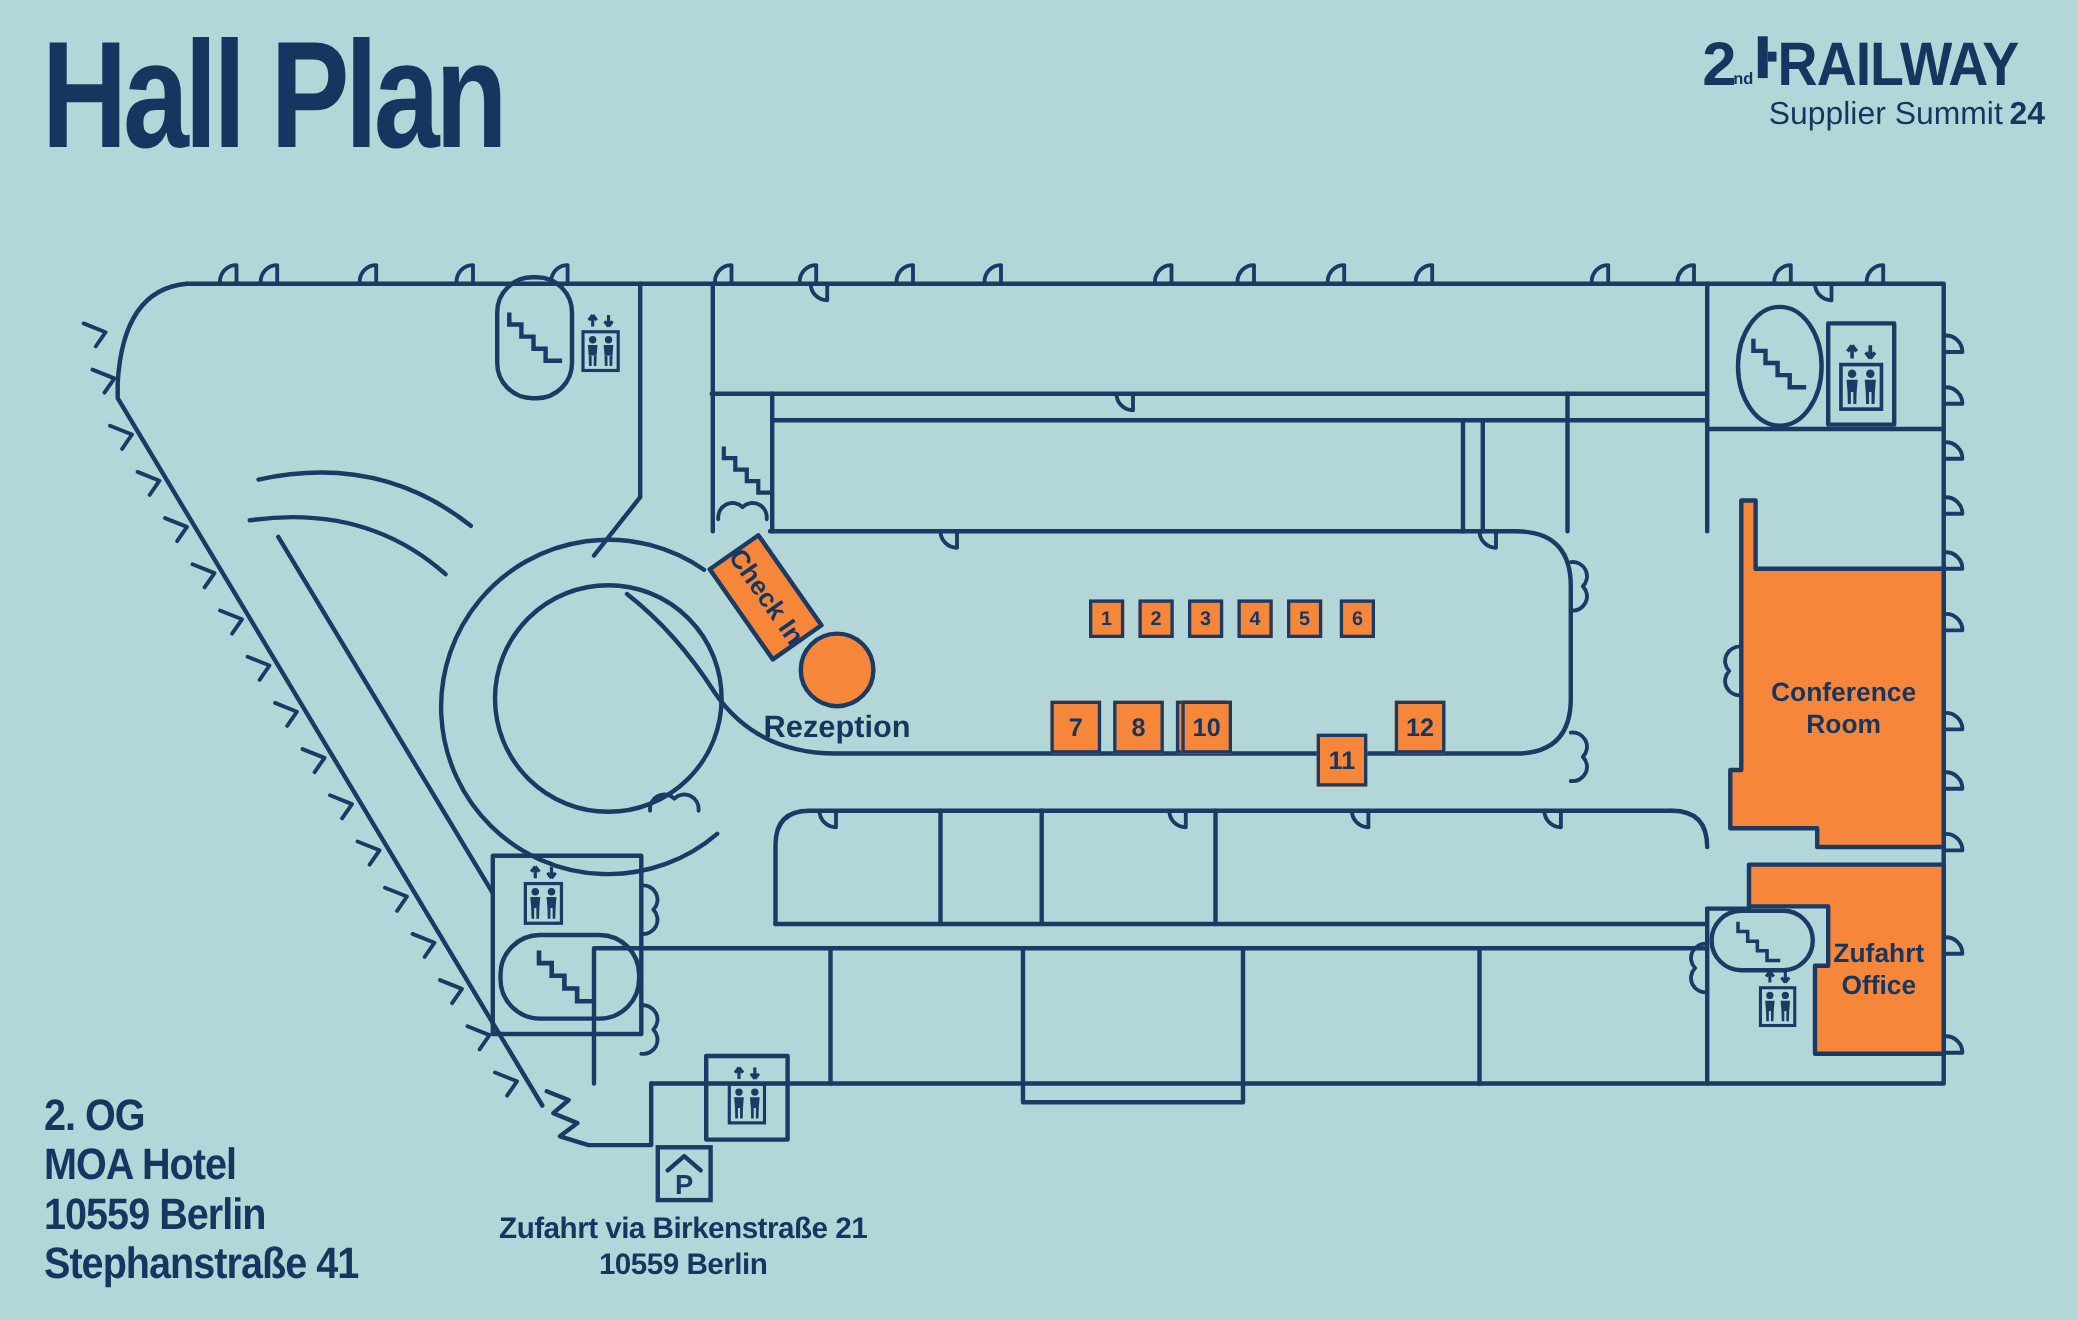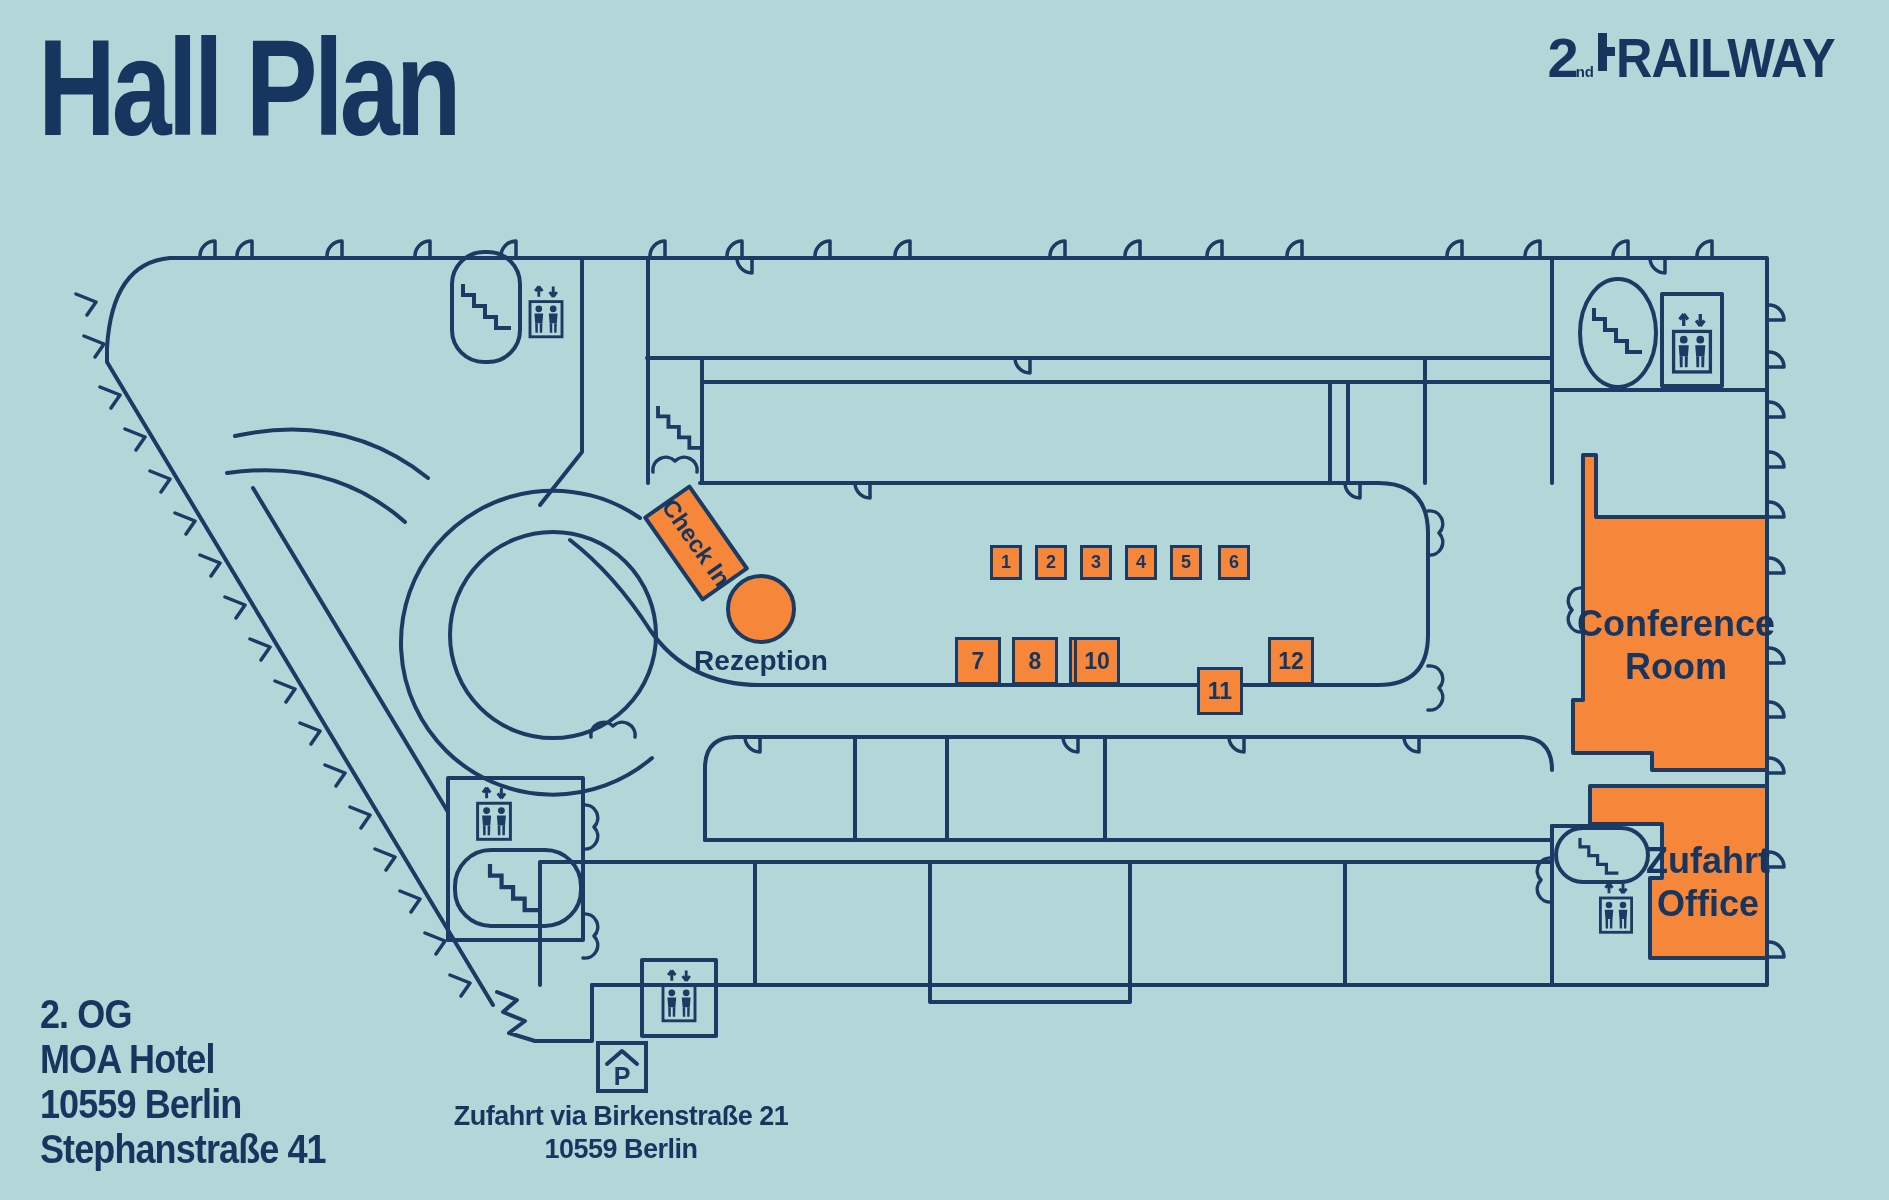--- a/index.html
+++ b/index.html
@@ -19,21 +19,21 @@
   .tbar{width:17px;height:38px;position:relative;margin:3px 0 0 4px;}
   .tbar::before{content:"";position:absolute;left:0;top:0;bottom:0;width:9px;background:#17365f;}
   .tbar::after{content:"";position:absolute;left:9px;top:14px;width:8px;height:9px;background:#17365f;}
   .logo-brand{font-size:56px;font-weight:900;letter-spacing:-1px;margin-left:1px;
               transform:scaleX(.9);transform-origin:left top;}
   .logo-row2{font-size:29px;font-weight:400;margin-top:2px;letter-spacing:0;}
   .logo-row2 b{font-weight:900;margin-left:6px;}
   
   #exhibition-label{font-size:27px;letter-spacing:-.5px;}
   #rezeption-label{font-size:28px;}
-  .room-label{font-size:36px;text-align:center;line-height:1.2;transform:translate(-50%,-50%);}
+  .room-label{font-size:24px;text-align:center;line-height:1.2;transform:translate(-50%,-50%);}
   #checkin-label{font-size:24px;transform:translate(-50%,-50%) rotate(55deg);}
   
   .booth{position:absolute;background:#f6873a;border:3px solid #1b3a64;color:#17365f;
          display:flex;align-items:center;justify-content:center;font-weight:900;}
   .booth.small{width:26px;height:29px;font-size:18px;}
   .booth.big{width:40px;height:42px;font-size:23px;}
   
   #address{left:40px;top:992px;font-size:40px;font-weight:900;line-height:45px;
            transform:scaleX(.9);transform-origin:left top;letter-spacing:-1px;}
   #parking-text{left:621px;top:1100px;transform:translateX(-50%);text-align:center;
@@ -155,20 +155,23 @@
 
 <div id="title" class="txt">Hall Plan</div>
 
 <div id="logo">
   <div class="logo-row1">
     <span class="logo-num">2</span>
     <span class="logo-nd">nd</span>
     <span class="tbar"></span>
     <span class="logo-brand">RAILWAY</span>
   </div>
+  <div class="logo-row2">
+    <span>Supplier Summit</span><b>24</b>
+  </div>
 </div>
 
 <div class="txt center" id="checkin-label" style="left:696px;top:543px;transform:translate(-50%,-50%) rotate(55deg);">Check In</div>
 
 <div class="txt center" id="rezeption-label" style="left:761px;top:661px;">Rezeption</div>
 
 
 <div class="txt room-label" style="left:1676px;top:645px;">
   <div>Conference</div>
   <div>Room</div>

